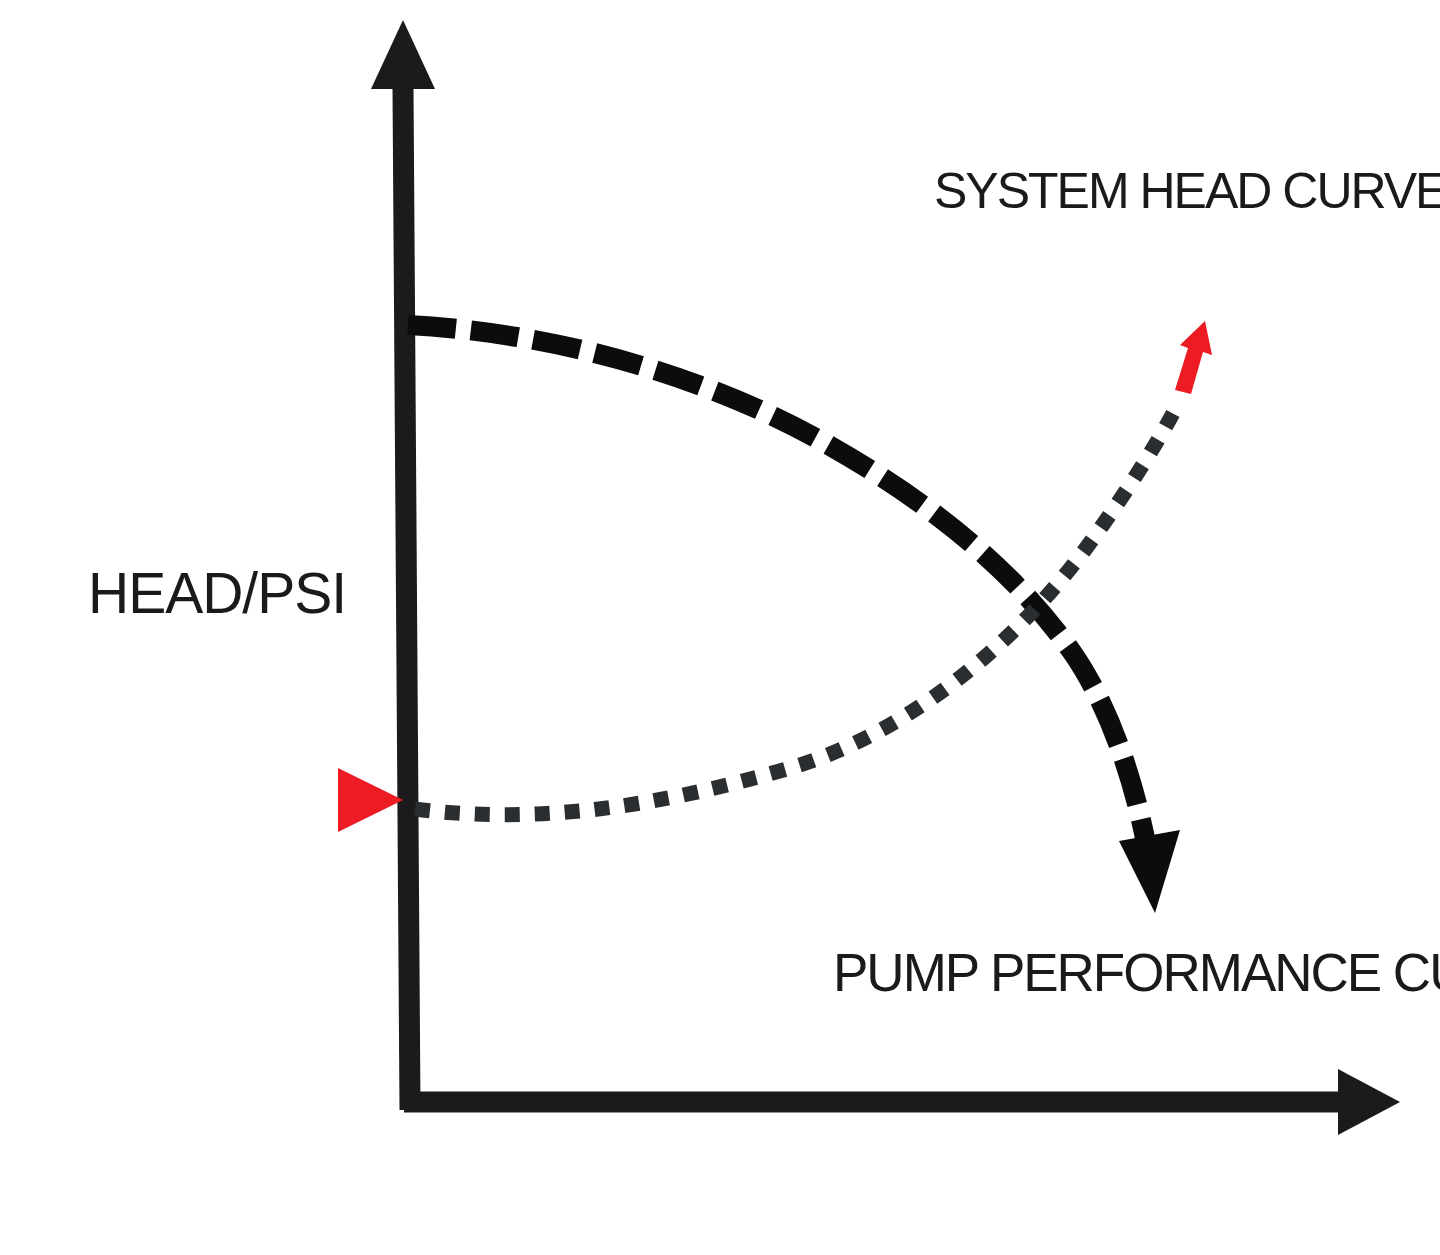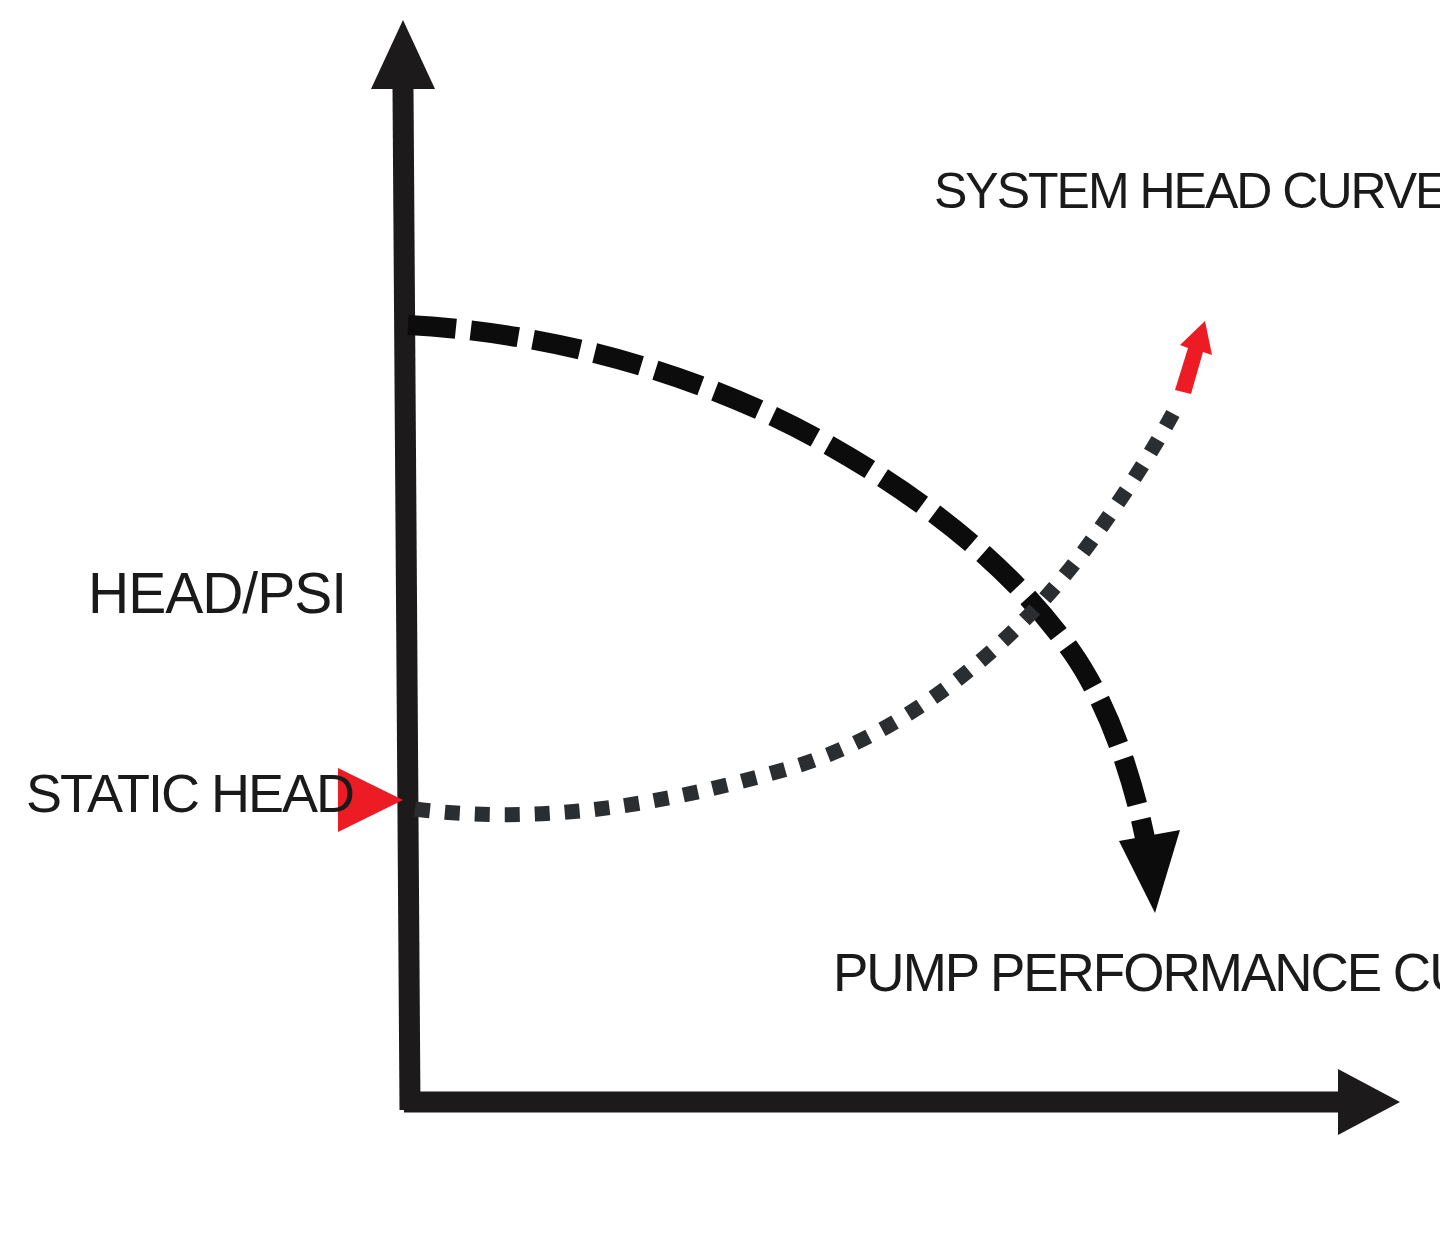--- a/index.html
+++ b/index.html
@@ -81,17 +81,16 @@
     <path fill="none" stroke-linecap="butt" d="M 415 809 C 540 825 660 806 790 768 C 910 733 1020 640 1092 540 C 1125 494 1155 448 1178 404" stroke="#2b2e31" stroke-width="15" stroke-dasharray="15 15"></path>
     <polygon points="1175,390 1188,348 1180,345 1205,321 1212,355 1203,352 1191,394" fill="#ed1c24"></polygon>
 
     <polygon points="338,768 338,832 403,800" fill="#ed1c24"></polygon>
   </svg>
 
   <div class="label label-system">SYSTEM HEAD CURVE</div>
 
   <div class="label label-headpsi">HEAD/PSI</div>
 
-  <div class="label label-static">STATIC HEAD</div>
 
   <div class="label label-pump">PUMP PERFORMANCE CURVE</div>
 
 </div>
 
 </body></html>

